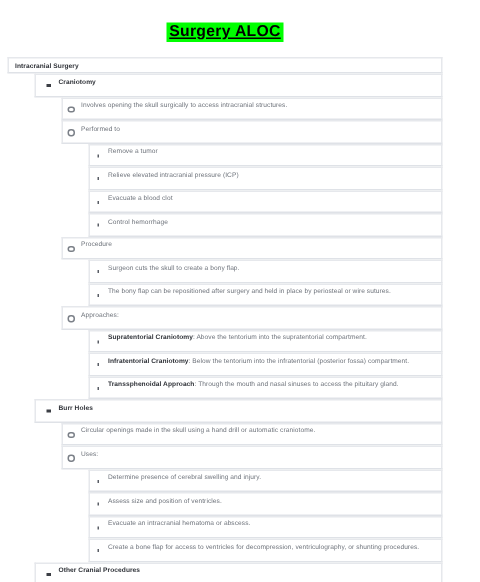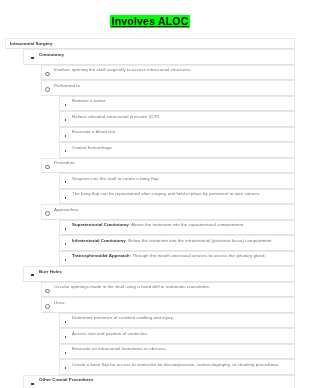--- a/index.html
+++ b/index.html
@@ -115,21 +115,21 @@
   .row.section-head {
     padding-left: 3px;
   }
 </style>
 </head>
 <body>
 
 <div id="page">
 
   <div class="title-wrap">
-    <span class="title" id="doc-title" style="background: rgb(0, 255, 0); color: rgb(0, 0, 0);">Involves ALOC</span>
+    <span class="title" id="doc-title" style="background: rgb(0, 255, 0); color: rgb(0, 0, 0);">Surgery ALOC</span>
   </div>
 
   <div class="outline" id="outline-root">
       <div class="row lvl1 section-head">
         <span class="nobullet"></span>
         <div class="text head">Intracranial Surgery</div>
       </div>
       <div class="row lvl2 section-head">
         <span class="bullet bullet-square"></span>
         <div class="text head">Craniotomy</div>

